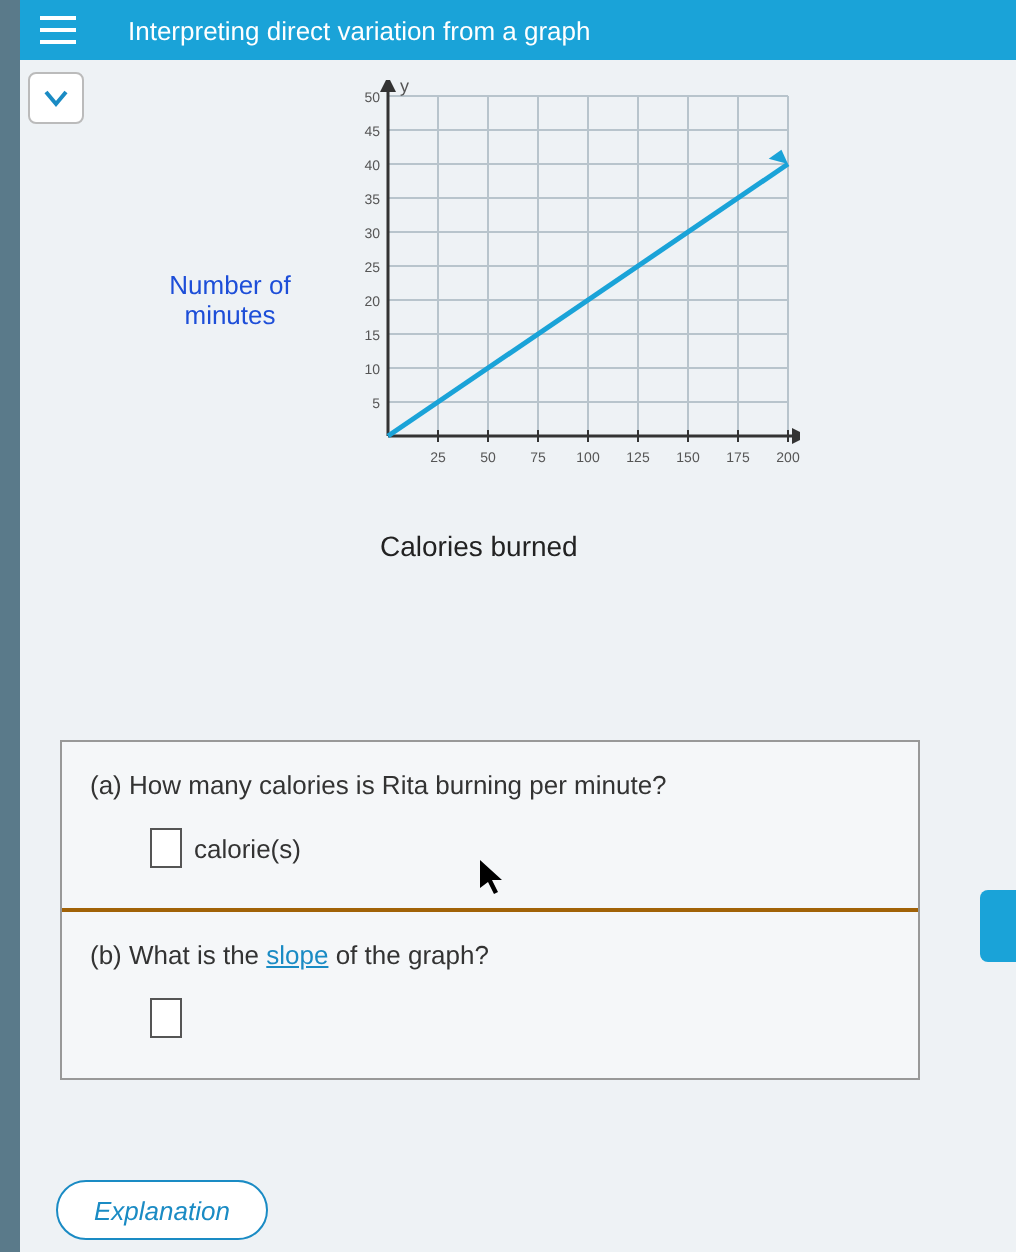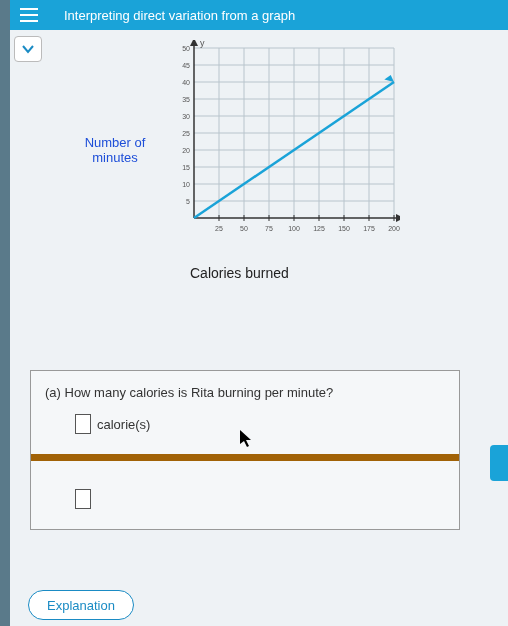--- a/index.html
+++ b/index.html
@@ -74,21 +74,21 @@
       position: absolute;
       left: 20px; top: 340px;
       width: 430px;
       border: 1px solid #999;
       background: #f5f7f9;
     }
     .q-cell {
       padding: 14px 12px 20px 14px;
       font-size: 13px;
       color: #333;
-      border-bottom: 7px solid #a16207;
+      border-bottom: 2px solid #a16207;
       position: relative;
     }
     .q-cell:last-child { border-bottom: none; }
     .answer-row {
       margin-top: 14px;
       margin-left: 30px;
       display: flex; align-items: center; gap: 6px;
     }
     .answer-input {
       width: 16px; height: 20px;
@@ -109,20 +109,21 @@
       display: flex; gap: 10px;
     }
     .btn {
       height: 30px;
       border-radius: 16px;
       font-size: 13px;
       display: flex; align-items: center; justify-content: center;
       padding: 0 18px;
       cursor: pointer;
       border: none;
+      font-style: italic;
     }
     .btn-outline {
       background: #fff; color: #1a8bc4; border: 1px solid #1a8bc4;
     }
     .btn-primary {
       background: #1aa3d8; color: #fff;
     }
     .side-blue {
       position: absolute;
       right: 0; top: 415px;
@@ -231,20 +232,23 @@
 
   <div class="question-box">
     <div class="q-cell">
       <div>(a) How many calories is Rita burning per minute?</div>
       <div class="answer-row">
         <div class="answer-input"></div>
         <span class="unit">calorie(s)</span>
       </div>
     </div>
     <div class="q-cell">
+      <div>
+        <span>(b) What is the </span><span class="link">slope</span><span> of the graph?</span>
+      </div>
       <div class="answer-row">
         <div class="answer-input"></div>
       </div>
     </div>
   </div>
 
   <div class="cursor">
     <svg width="14" height="18" viewBox="0 0 14 18">
         <polygon points="0,0 0,14 4,11 7,17 9,16 6,10 11,10" fill="#000"></polygon>
       </svg>

